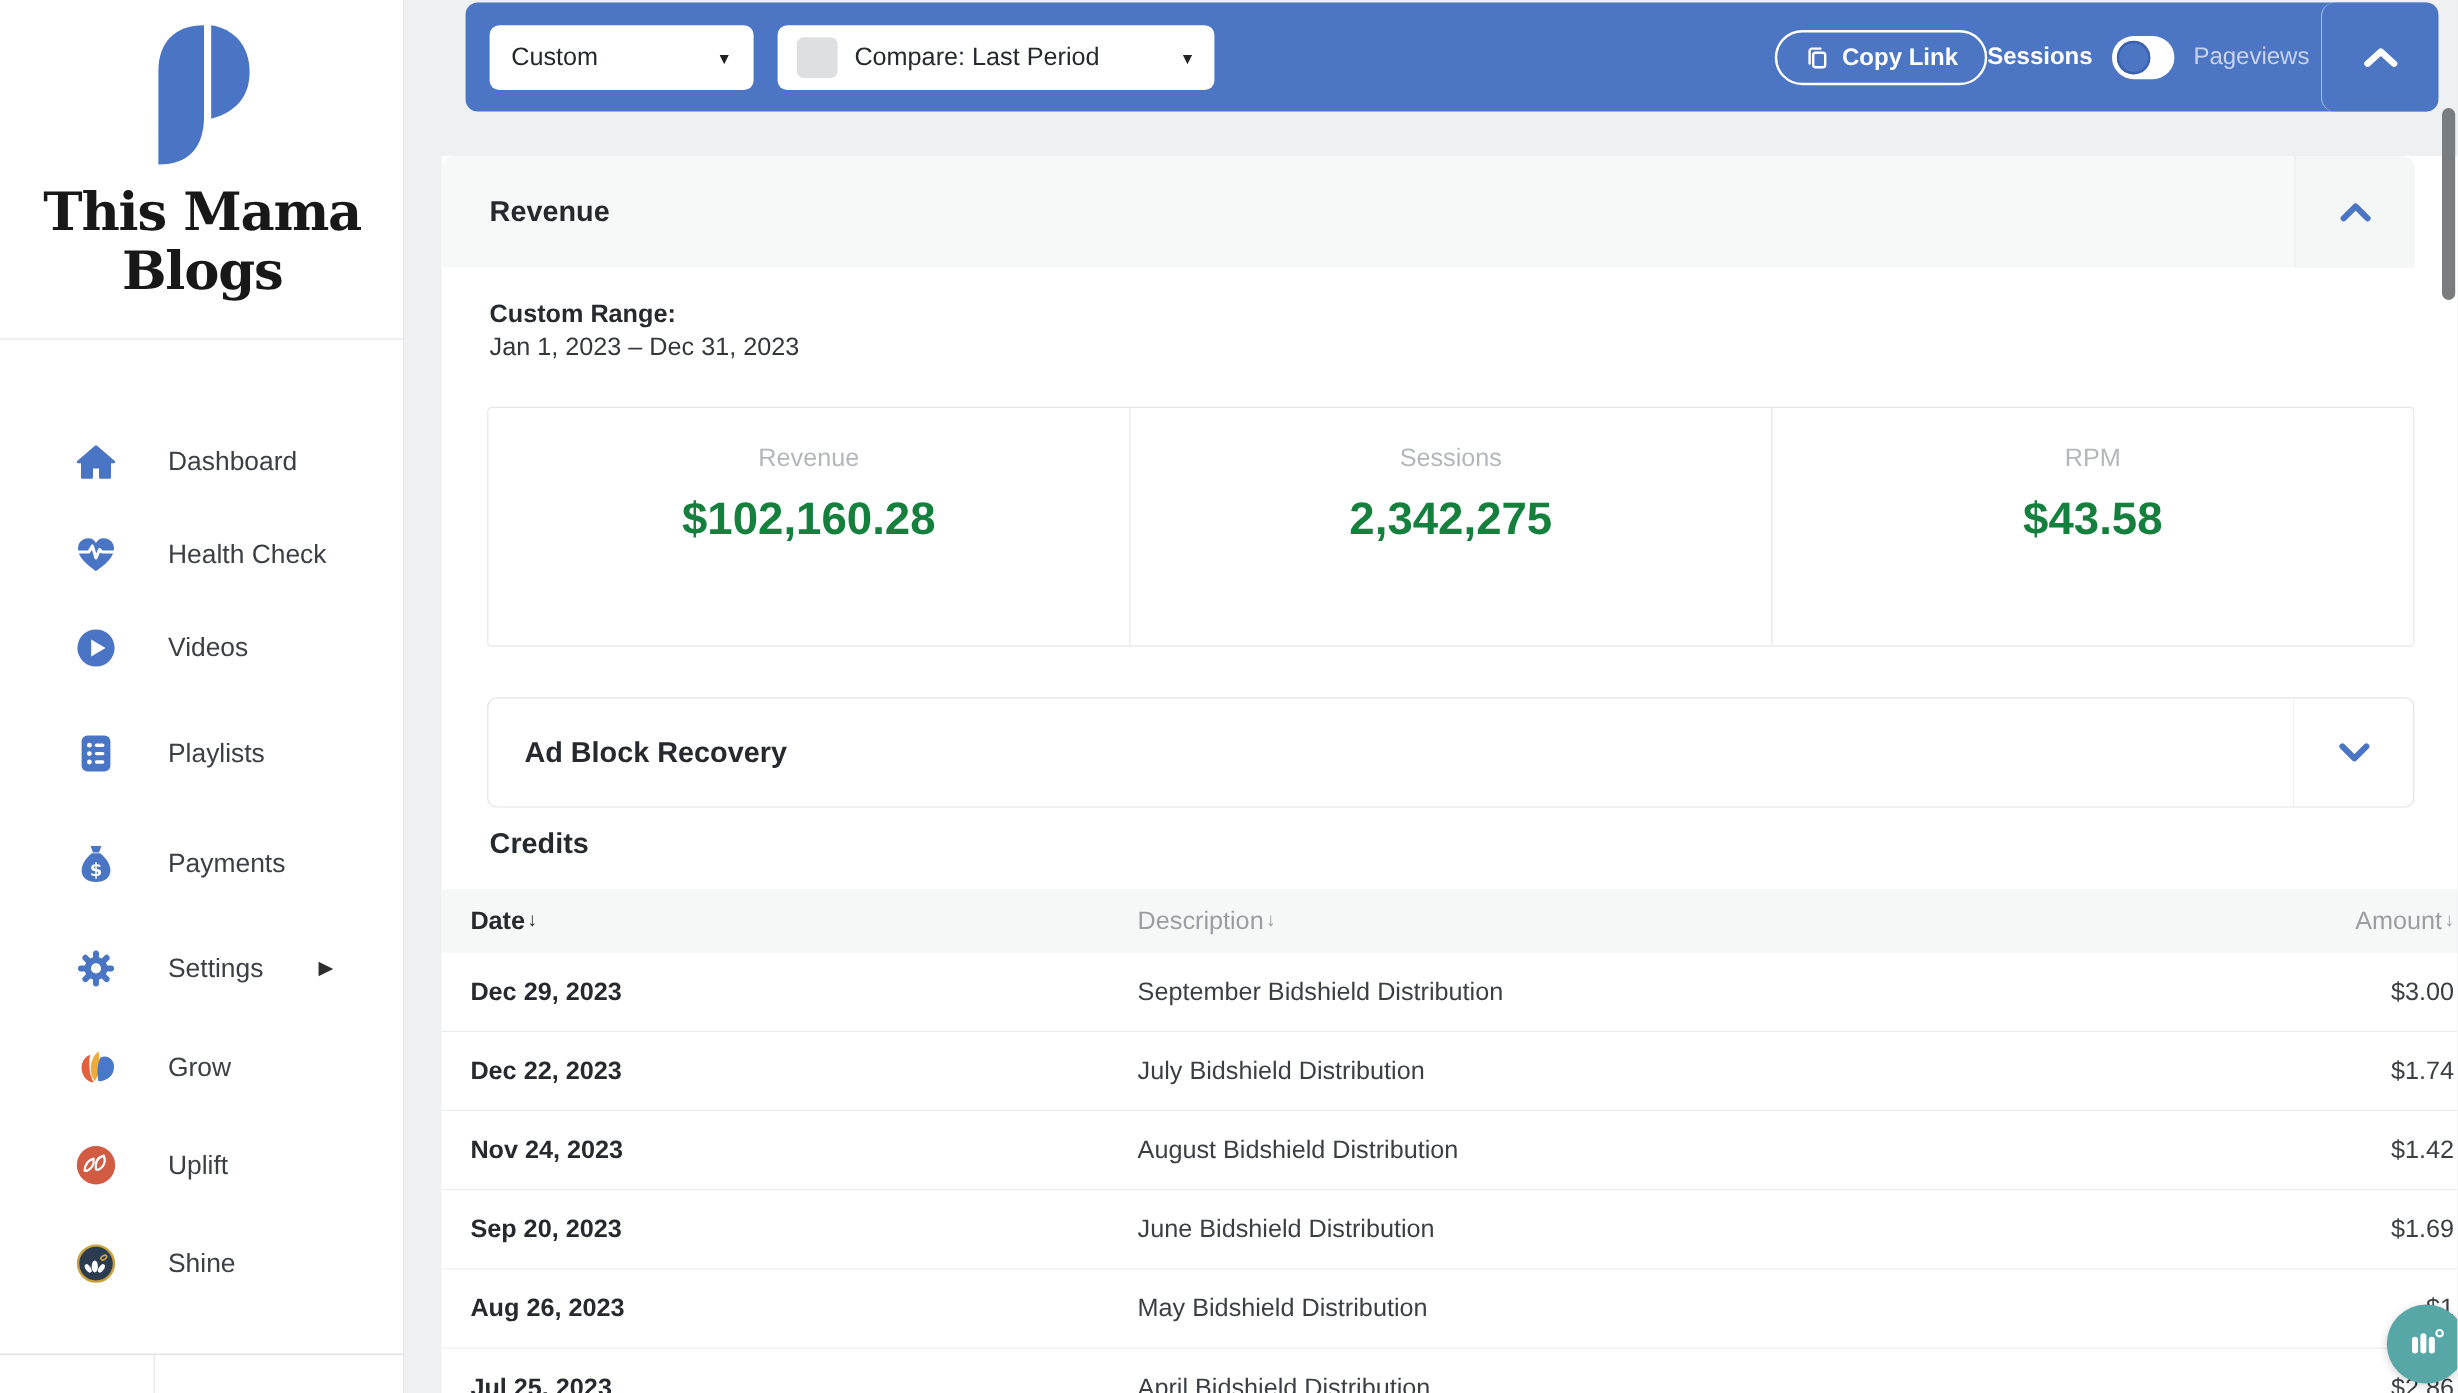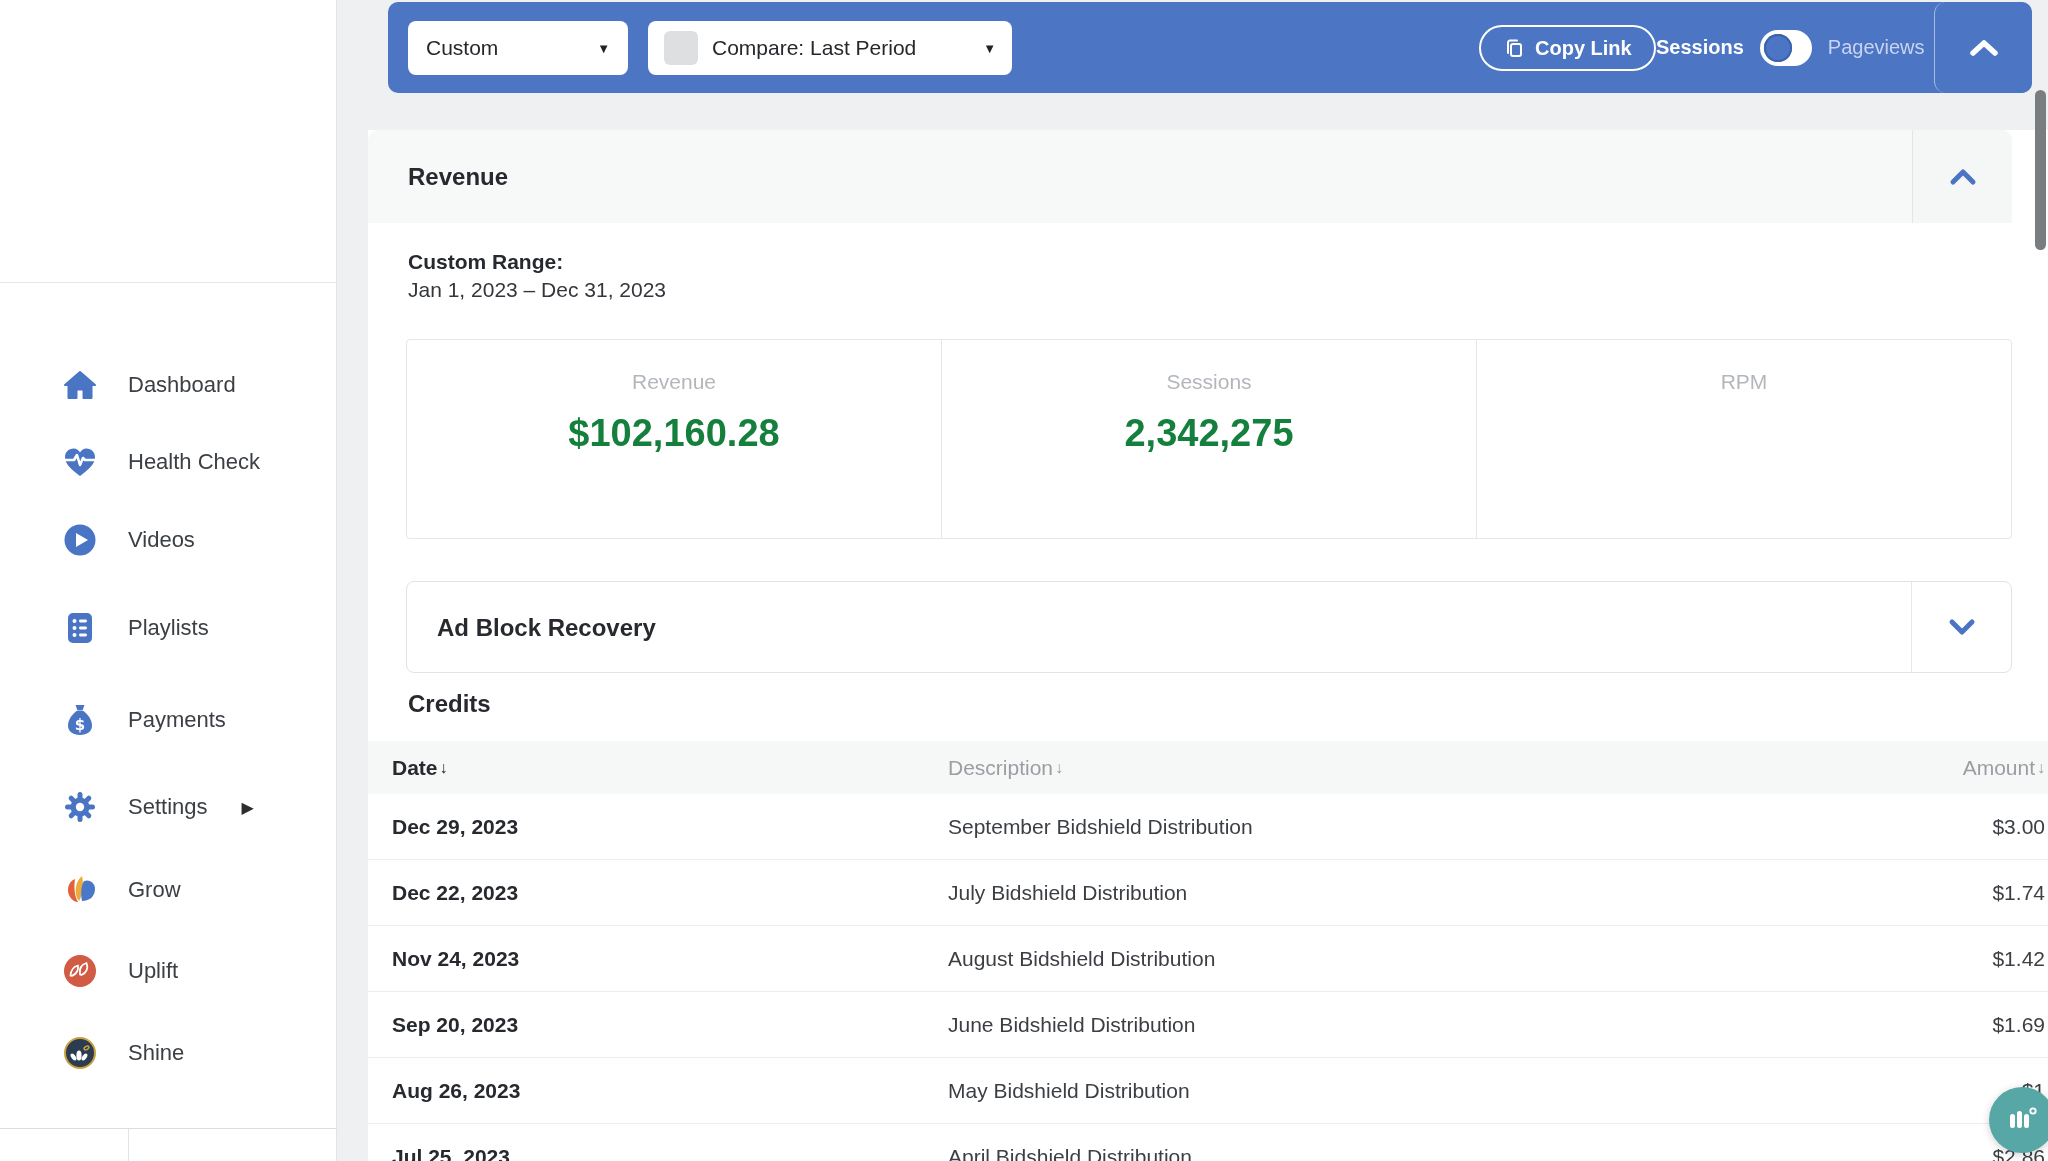--- a/index.html
+++ b/index.html
@@ -6,21 +6,21 @@
   html,body { background:#e9eaec; }
   body { font-family:"Liberation Sans", sans-serif; }
   .screen { position:relative; width:2048px; height:1161px; background:#eff0f2; overflow:hidden; }
 
   
   .sidebar { position:absolute; left:0; top:0; width:337px; height:1161px; background:#ffffff; border-right:1px solid #e3e4e6; }
   .brand { position:absolute; top:18px; left:0; width:337px; text-align:center; }
   .brand-mark { display:inline-block; }
   .brand-name { margin-top:8px; font-family:"DejaVu Serif", serif; font-weight:700; font-size:44px; line-height:49px; color:#181818; letter-spacing:-1px; }
   .sidebar-divider { position:absolute; left:0; top:282px; width:337px; height:1px; background:#e6e7e8; }
-  .nav-item { position:absolute; left:62px; height:46px; display:flex; align-items:center; gap:30px; cursor:pointer; }
+  .nav-item { position:absolute; left:62px; height:46px; display:flex; align-items:center; gap:42px; cursor:pointer; }
   .nav-icon { width:36px; height:36px; display:flex; align-items:center; justify-content:center; flex:0 0 36px; }
   .nav-label { font-size:22px; color:#3c4045; white-space:nowrap; }
   .submenu-arrow { font-size:16px; color:#2d2d2d; margin-left:4px; }
   .sidebar-foot-hline { position:absolute; left:0; top:1128px; width:337px; height:1px; background:#dcdddf; }
   .sidebar-foot-vline { position:absolute; left:128px; top:1129px; width:1px; height:32px; background:#e3e4e6; }
 
   
   .topbar { position:absolute; left:388px; top:2px; width:1644px; height:91px; background:#4c75c4; border-radius:10px; }
   .select { position:absolute; top:19px; height:54px; background:#ffffff; border-radius:8px; display:flex; align-items:center; cursor:pointer; }
   .select-range { left:20px; width:220px; padding:0 18px; }
@@ -74,20 +74,32 @@
   
   .mv-fab { position:absolute; left:1989px; top:1087px; width:66px; height:66px; border-radius:50%; background:#58a7a7; border:none; cursor:pointer; display:flex; align-items:center; justify-content:center; box-shadow:0 2px 8px rgba(0,0,0,.18); }
   .scrollbar-thumb { position:absolute; left:2035px; top:90px; width:11px; height:160px; border-radius:6px; background:#797d80; cursor:pointer; }
 </style>
 </head>
 <body>
 
 <div class="screen">
 
   <aside class="sidebar">
+    <div class="brand">
+      <span class="brand-mark">
+        <svg width="86" height="122" viewBox="0 0 86 122">
+          <path fill="#4a74c4" d="M44 3 C20 3 6 17 6 41 L6 119 C32 119 44 104 44 79 Z"></path>
+          <path fill="#4a74c4" d="M50 3 L50 81 C72 75 82 61 82 42 C82 20 69 6 50 3 Z"></path>
+        </svg>
+      </span>
+      <div class="brand-name">
+        <div>This Mama</div>
+        <div>Blogs</div>
+      </div>
+    </div>
     <div class="sidebar-divider"></div>
 
     <div class="nav-item" style="top:362px">
       <span class="nav-icon">
         <svg width="36" height="36" viewBox="0 0 36 36">
             <path fill="#4a74c4" stroke="#4a74c4" stroke-width="2" stroke-linejoin="round" d="M18 5 L33 18 L29.5 18 L29.5 31 L21.5 31 L21.5 22.5 L14.5 22.5 L14.5 31 L6.5 31 L6.5 18 L3 18 Z"></path>
           </svg>
       </span>
       <span class="nav-label">Dashboard</span>
     </div>
@@ -255,20 +267,21 @@
       <div class="stat-cell">
         <div class="stat-label">Revenue</div>
         <div class="stat-value">$102,160.28</div>
       </div>
       <div class="stat-cell">
         <div class="stat-label">Sessions</div>
         <div class="stat-value">2,342,275</div>
       </div>
       <div class="stat-cell">
         <div class="stat-label">RPM</div>
+        <div class="stat-value">$43.58</div>
       </div>
     </div>
 
     <div class="adblock-box">
       <div class="adblock-title">Ad Block Recovery</div>
       <div class="adblock-chevron-cell">
         <span style="display:flex">
           <svg width="28" height="18" viewBox="0 0 28 18">
               <polyline points="4,4 14,14 24,4" fill="none" stroke="#4a74c4" stroke-width="5" stroke-linecap="round" stroke-linejoin="round"></polyline>
             </svg>

